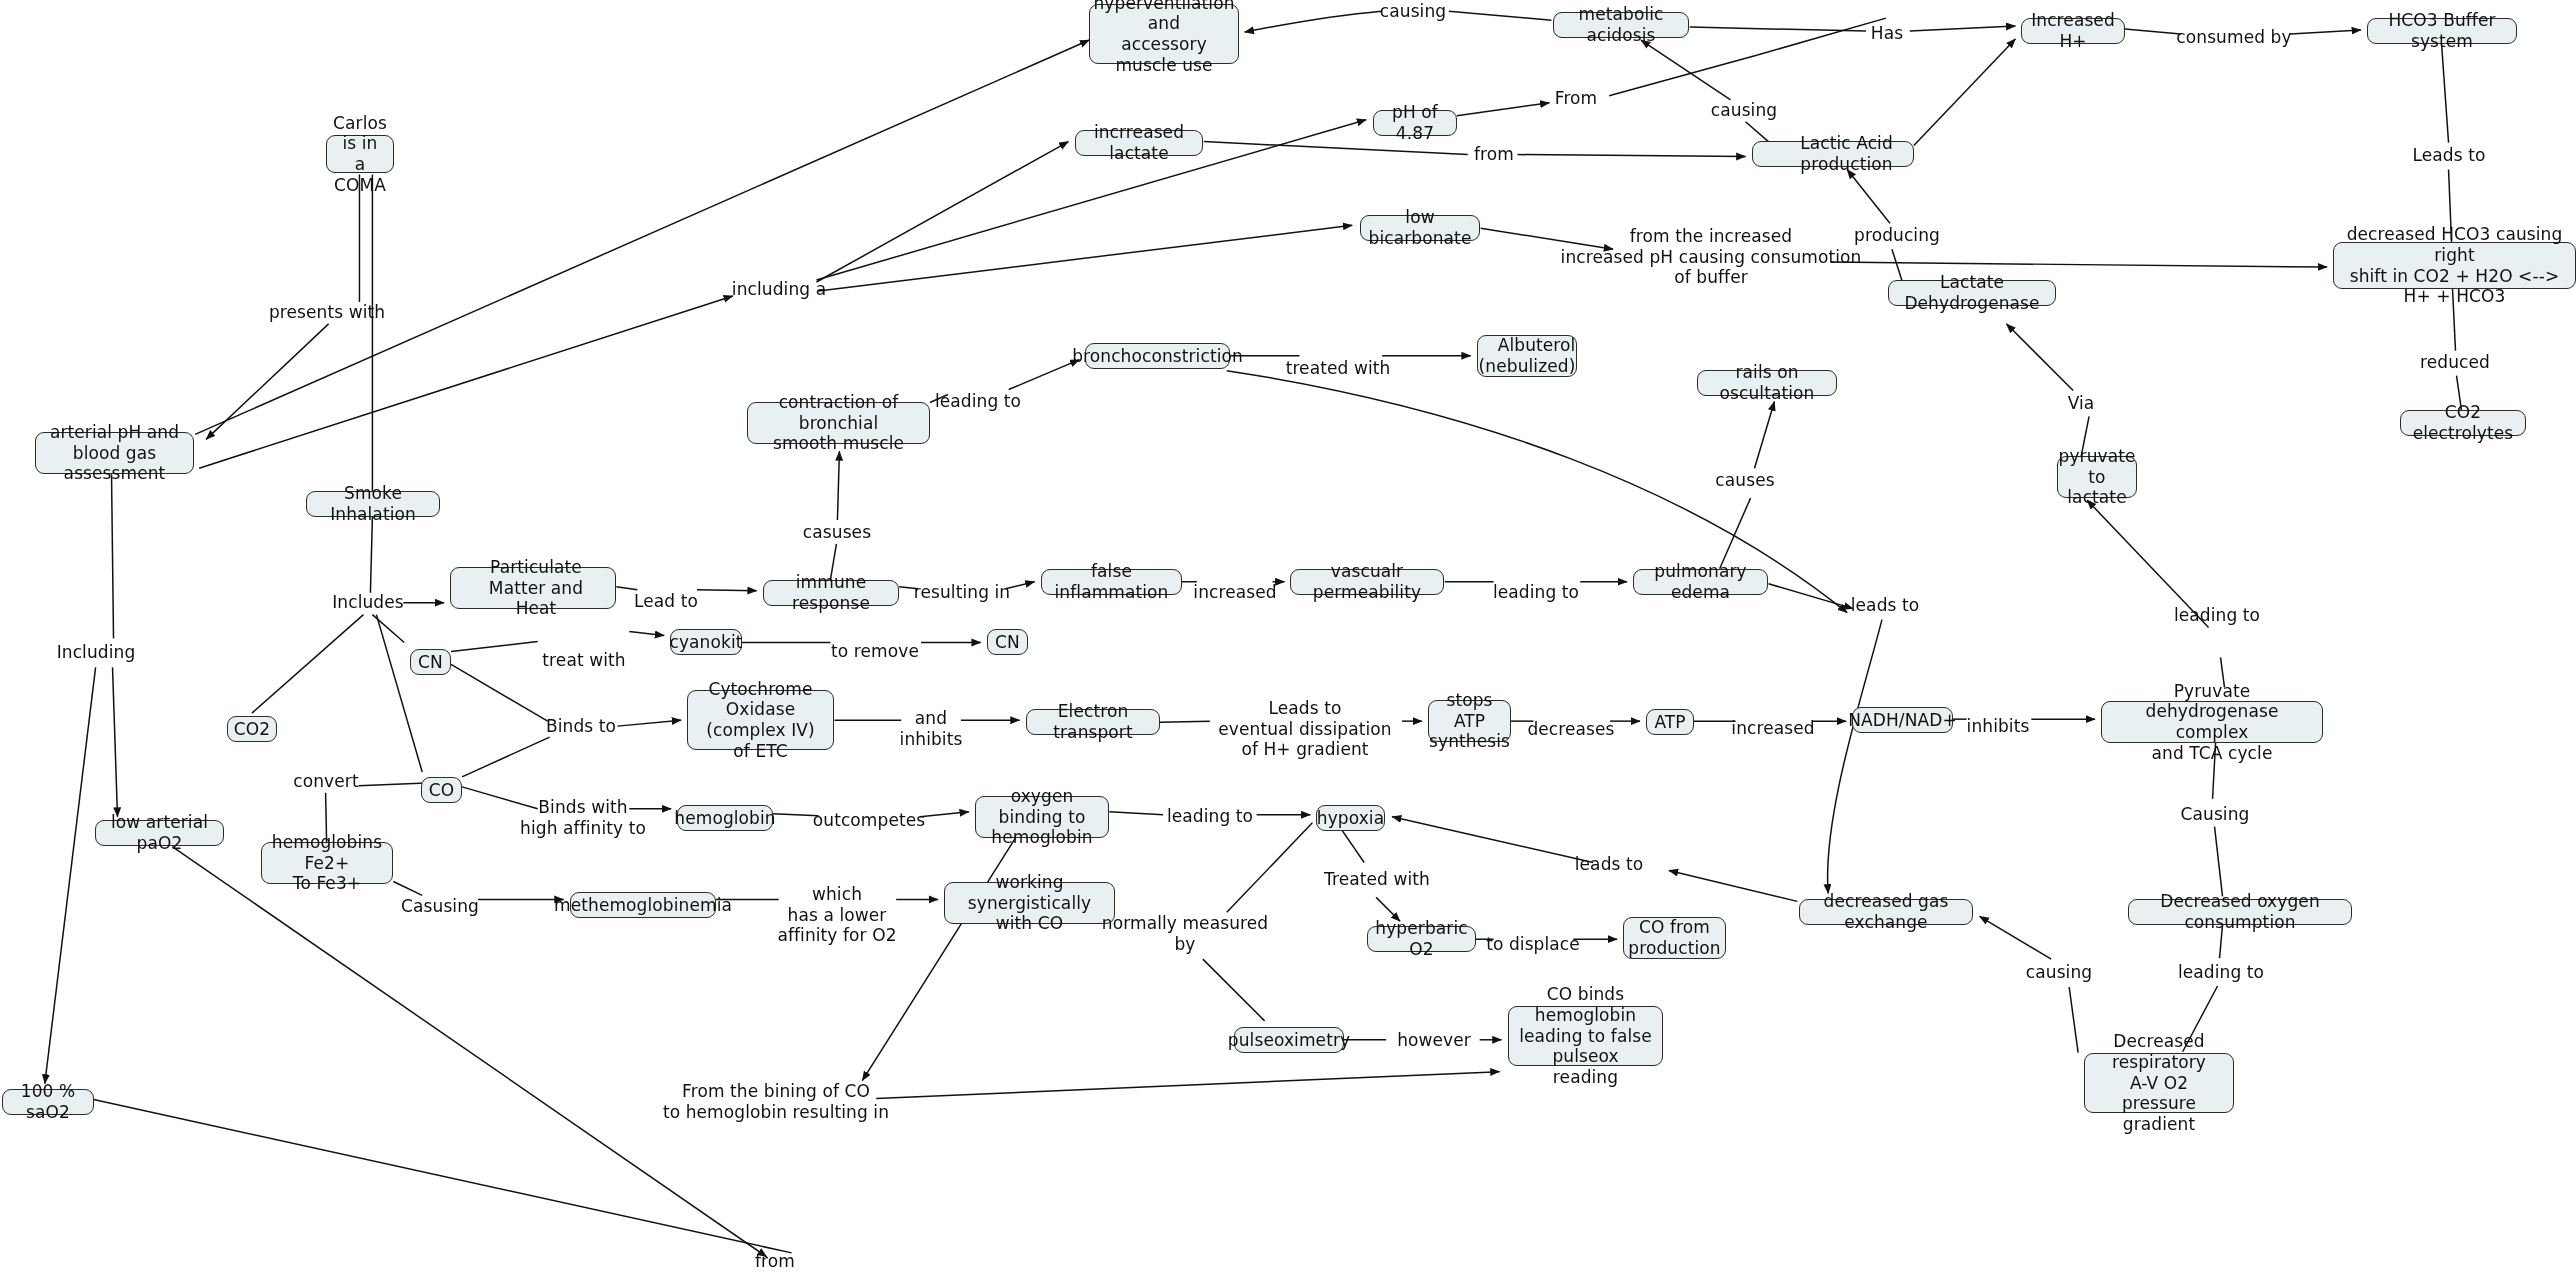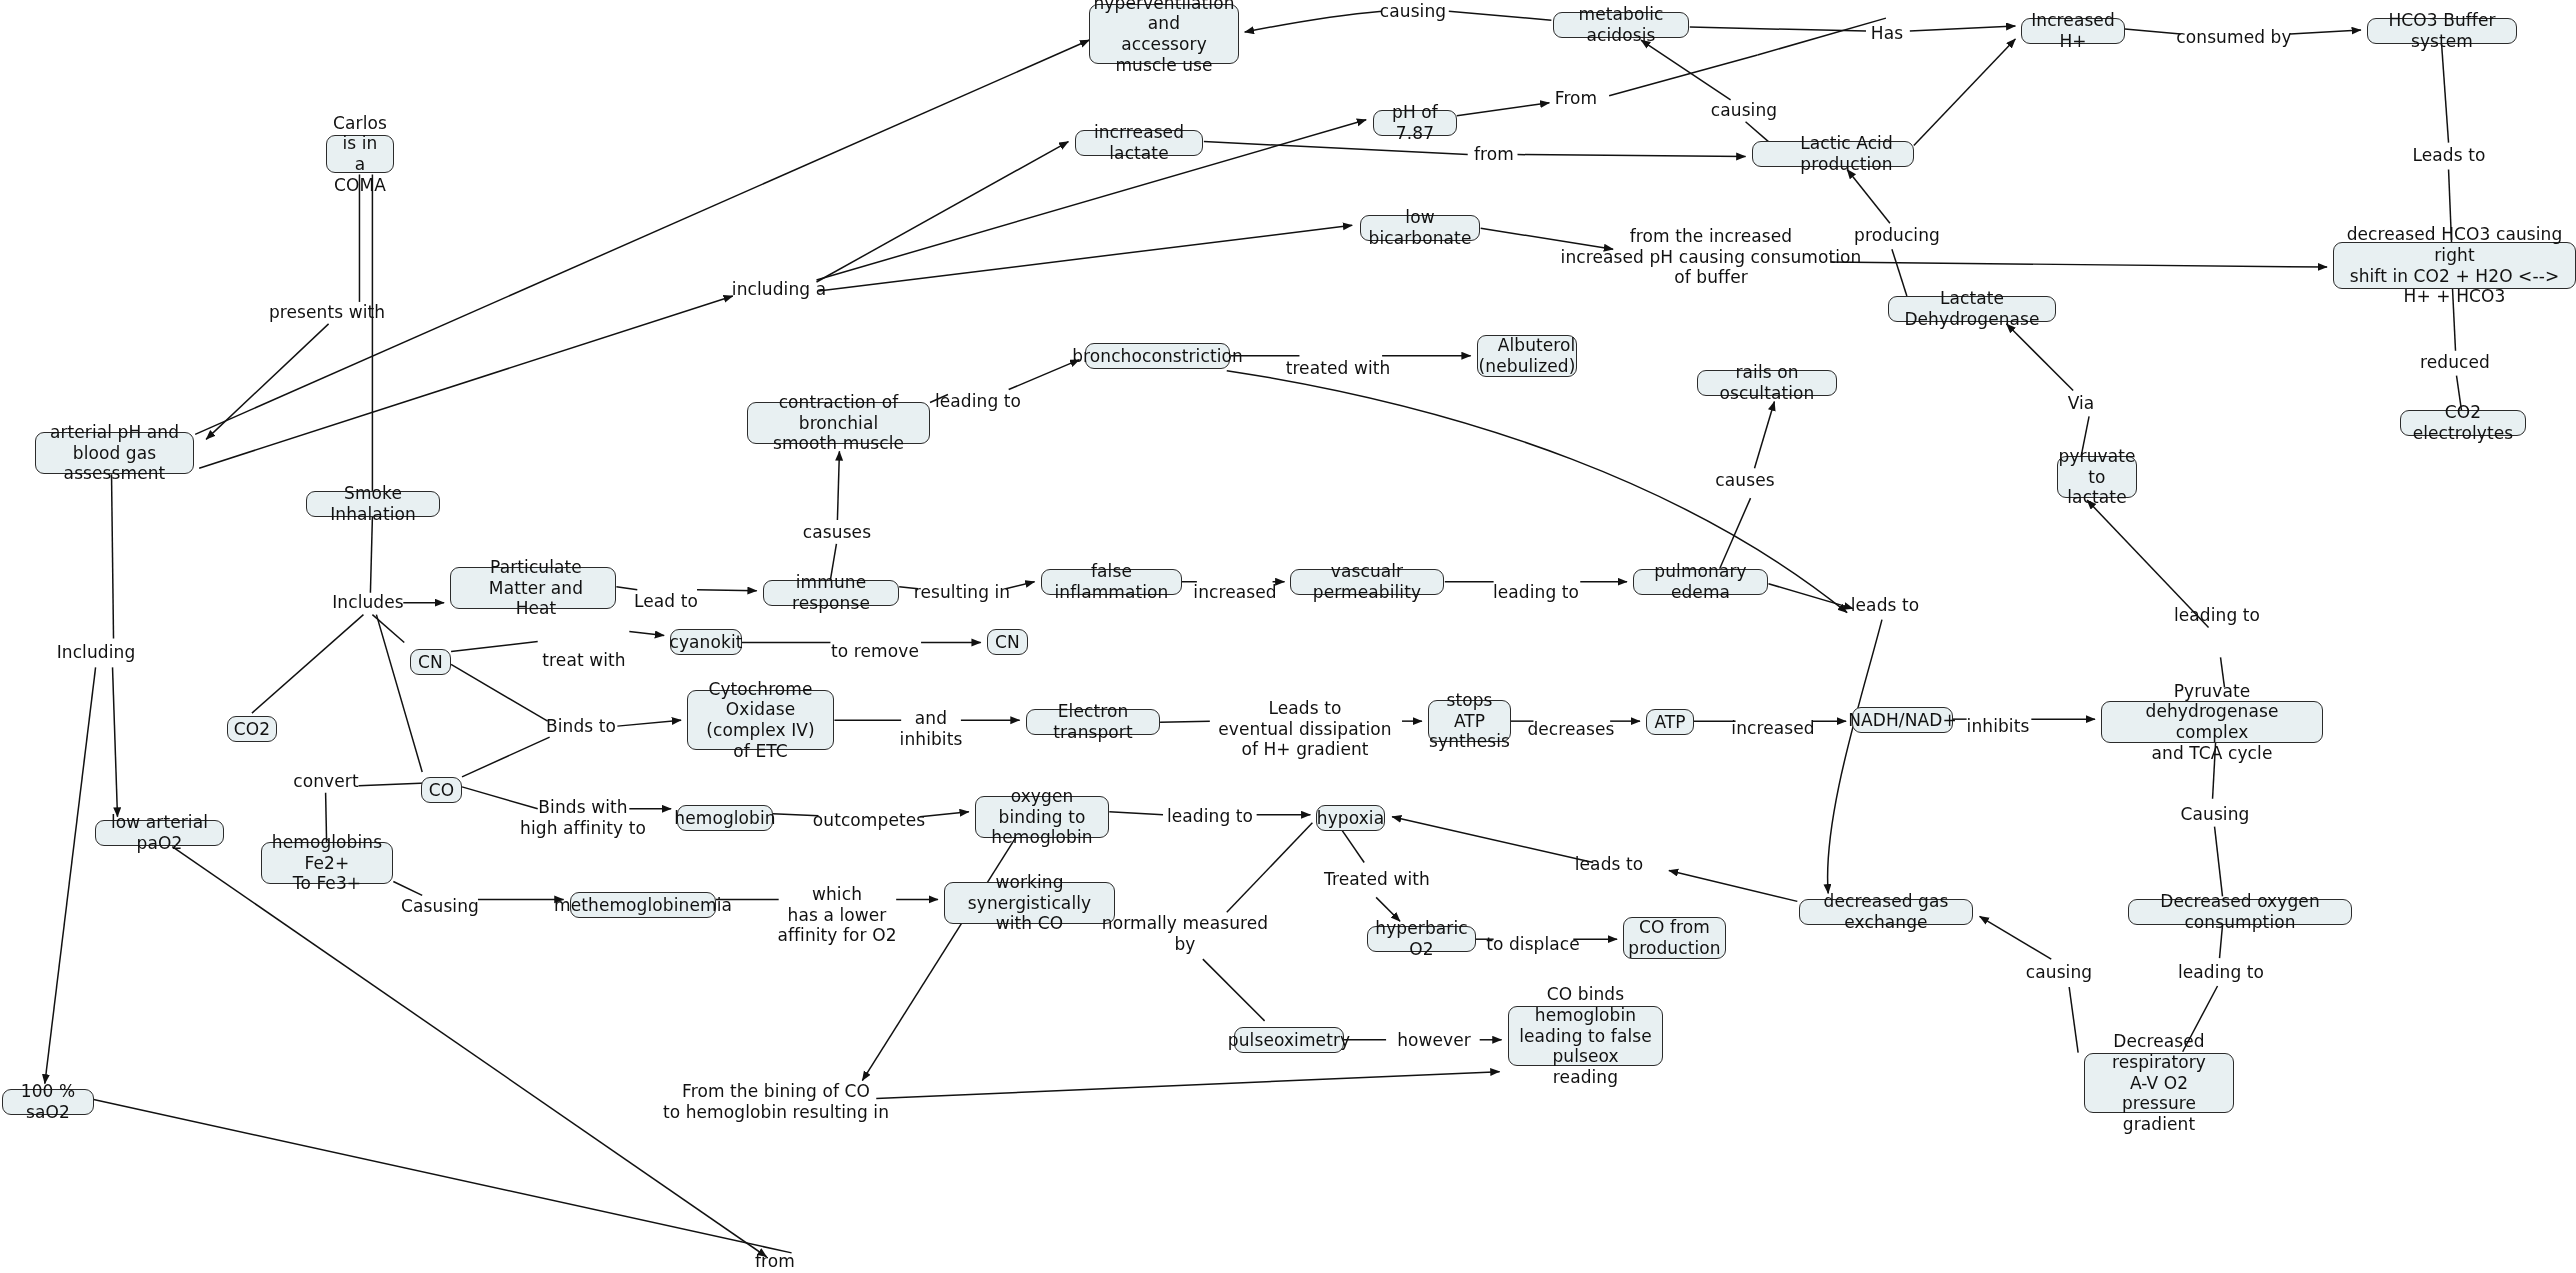--- a/index.html
+++ b/index.html
@@ -225,26 +225,26 @@
 
   <div class="node" style="left:326px;top:135px;width:68px;height:38px;">Carlos is in
 a COMA</div>
   <div class="node" style="left:1089px;top:4px;width:150px;height:60px;">hyperventilation
 and
 accessory muscle use</div>
   <div class="node" style="left:1553px;top:12px;width:136px;height:26px;">metabolic acidosis</div>
   <div class="node" style="left:2021px;top:18px;width:104px;height:26px;">Increased H+</div>
   <div class="node" style="left:2367px;top:18px;width:150px;height:26px;">HCO3 Buffer system</div>
   <div class="node" style="left:1075px;top:130px;width:128px;height:26px;">incrreased lactate</div>
-  <div class="node" style="left:1373px;top:110px;width:84px;height:26px;">pH of 7.87</div>
+  <div class="node" style="left:1373px;top:110px;width:84px;height:26px;">pH of 4.87</div>
   <div class="node" style="left:1752px;top:141px;width:162px;height:26px;padding-left:36px;">Lactic Acid production</div>
   <div class="node" style="left:1360px;top:215px;width:120px;height:26px;">low bicarbonate</div>
   <div class="node" style="left:2333px;top:242px;width:243px;height:47px;">decreased HCO3 causing right
 shift in CO2 + H2O &lt;--&gt; H+ + HCO3</div>
-  <div class="node" style="left:1888px;top:296px;width:168px;height:26px;">Lactate Dehydrogenase</div>
+  <div class="node" style="left:1888px;top:280px;width:168px;height:26px;">Lactate Dehydrogenase</div>
   <div class="node" style="left:2400px;top:410px;width:126px;height:26px;">CO2 electrolytes</div>
   <div class="node" style="left:35px;top:432px;width:159px;height:42px;">arterial pH and
 blood gas assessment</div>
   <div class="node" style="left:306px;top:491px;width:134px;height:26px;">Smoke Inhalation</div>
   <div class="node" style="left:1085px;top:343px;width:145px;height:26px;">bronchoconstriction</div>
   <div class="node" style="left:1477px;top:335px;width:100px;height:42px;text-align:right;">Albuterol
 (nebulized)</div>
   <div class="node" style="left:1697px;top:370px;width:140px;height:26px;">rails on oscultation</div>
   <div class="node" style="left:747px;top:402px;width:183px;height:42px;">contraction of bronchial
 smooth muscle</div>

